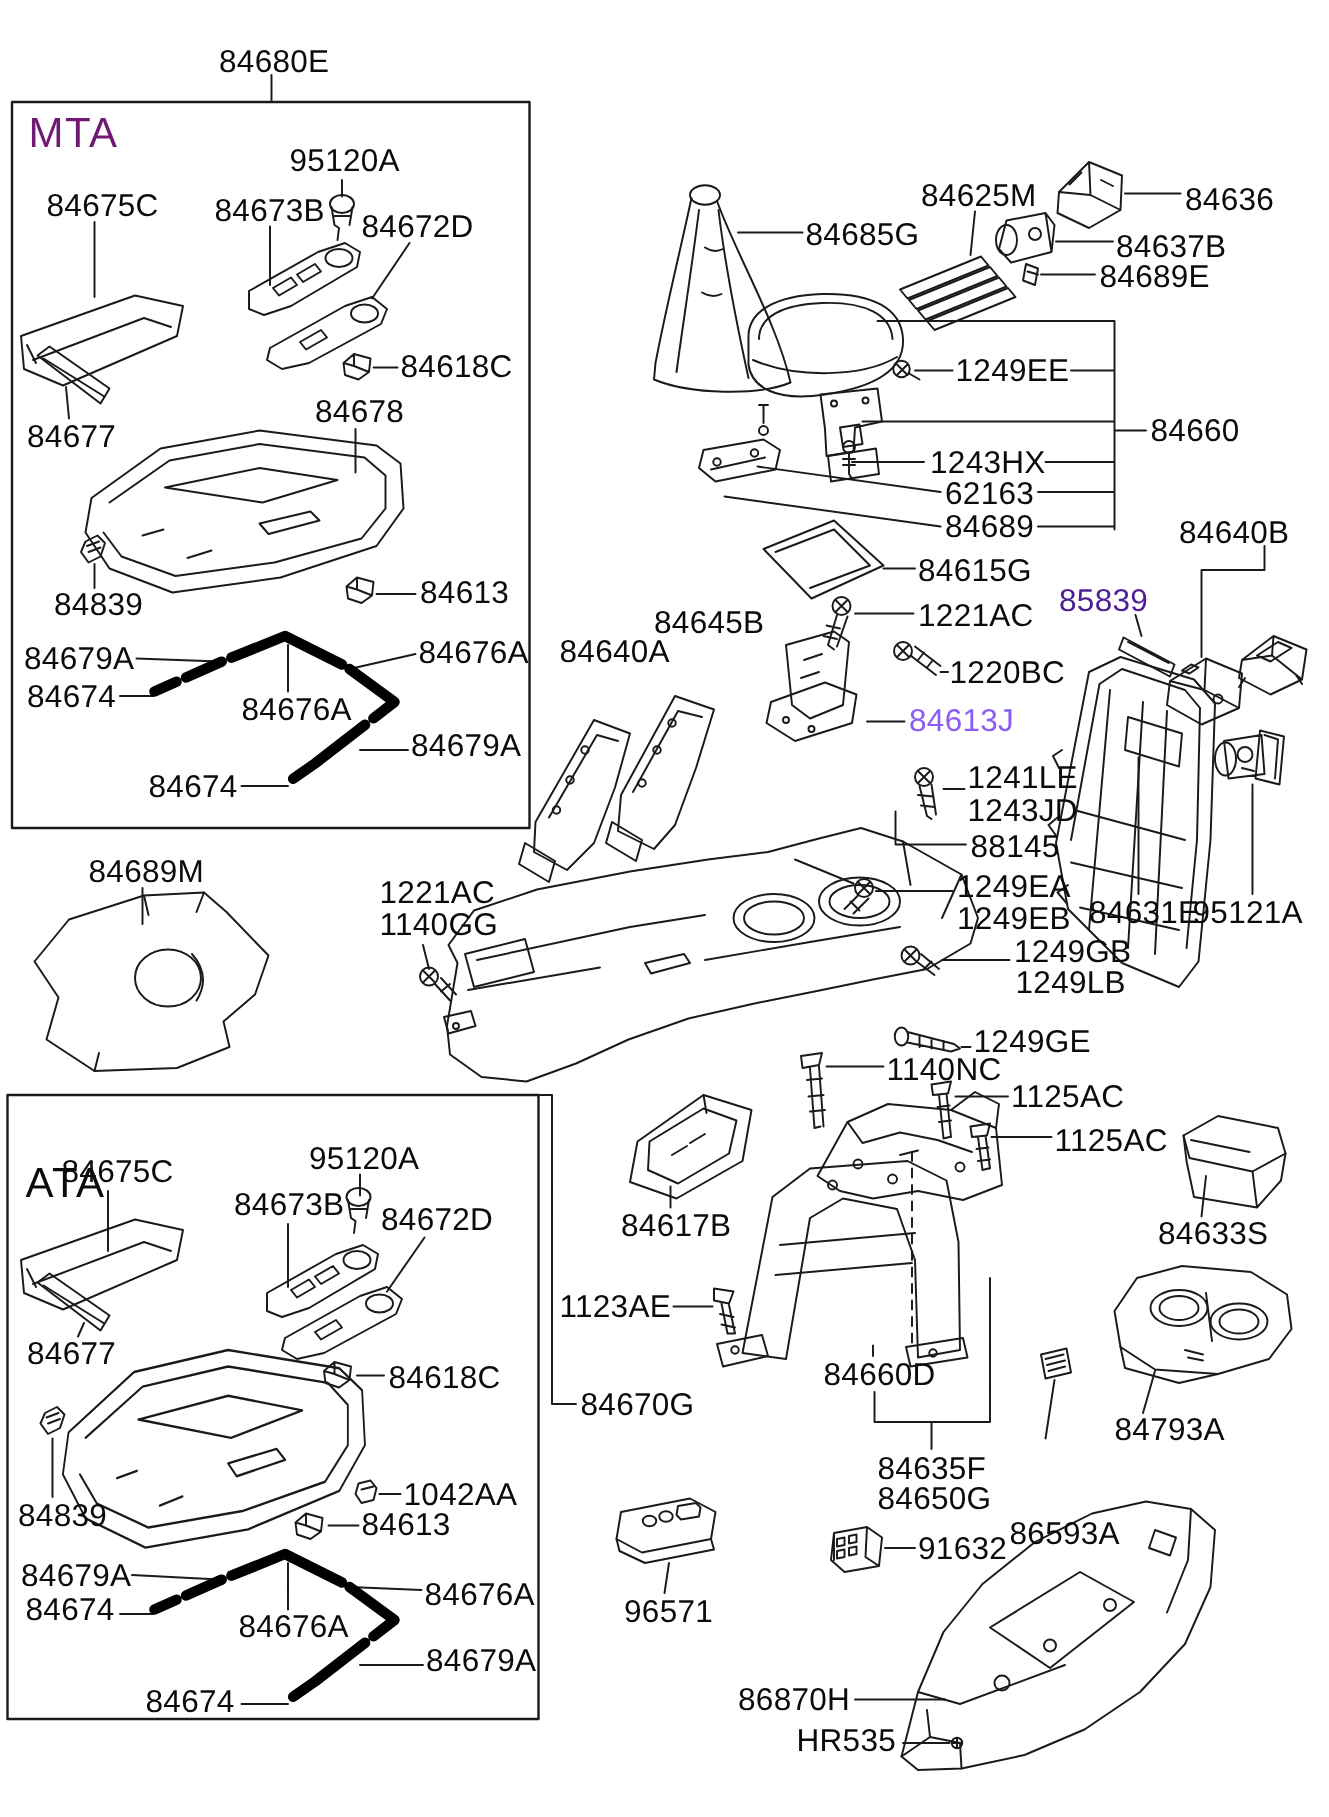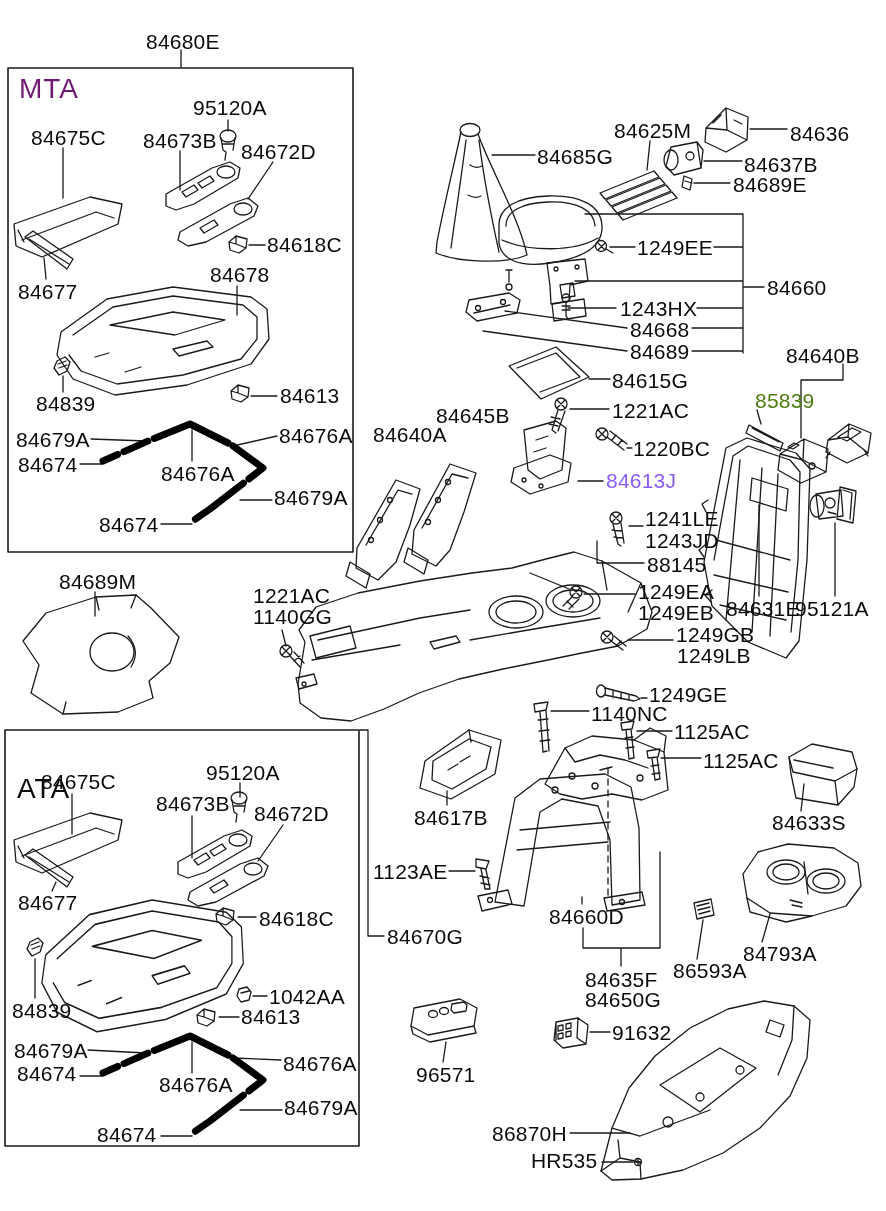--- a/index.html
+++ b/index.html
@@ -390,25 +390,25 @@
       <div class="lbl" style="left: 274px; top: 487px; color: rgb(11, 11, 11);">84679A</div>
       <div class="lbl" style="left: 99px; top: 514px; color: rgb(11, 11, 11);">84674</div>
       <div class="lbl" style="left: 537px; top: 146px; color: rgb(11, 11, 11);">84685G</div>
       <div class="lbl" style="left: 614px; top: 120px; color: rgb(11, 11, 11);">84625M</div>
       <div class="lbl" style="left: 790px; top: 123px; color: rgb(11, 11, 11);">84636</div>
       <div class="lbl" style="left: 744px; top: 154px; color: rgb(11, 11, 11);">84637B</div>
       <div class="lbl" style="left: 733px; top: 174px; color: rgb(11, 11, 11);">84689E</div>
       <div class="lbl" style="left: 637px; top: 237px; color: rgb(11, 11, 11);">1249EE</div>
       <div class="lbl" style="left: 767px; top: 277px; color: rgb(11, 11, 11);">84660</div>
       <div class="lbl" style="left: 620px; top: 298px; color: rgb(11, 11, 11);">1243HX</div>
-      <div class="lbl" style="left: 630px; top: 319px; color: rgb(11, 11, 11);">84668</div>
+      <div class="lbl" style="left: 630px; top: 319px; color: rgb(11, 11, 11);">62163</div>
       <div class="lbl" style="left: 630px; top: 341px; color: rgb(11, 11, 11);">84689</div>
       <div class="lbl" style="left: 786px; top: 345px; color: rgb(11, 11, 11);">84640B</div>
       <div class="lbl" style="left: 612px; top: 370px; color: rgb(11, 11, 11);">84615G</div>
-      <div class="lbl" style="left: 755px; top: 390px; color: #4d7c0f;">85839</div>
+      <div class="lbl" style="left: 706px; top: 390px; color: #4c1d95;">85839</div>
       <div class="lbl" style="left: 612px; top: 400px; color: rgb(11, 11, 11);">1221AC</div>
       <div class="lbl" style="left: 436px; top: 405px; color: rgb(11, 11, 11);">84645B</div>
       <div class="lbl" style="left: 373px; top: 424px; color: rgb(11, 11, 11);">84640A</div>
       <div class="lbl" style="left: 633px; top: 438px; color: rgb(11, 11, 11);">1220BC</div>
       <div class="lbl" style="left: 606px; top: 470px; color: #8b5cf6;">84613J</div>
       <div class="lbl" style="left: 645px; top: 508px; color: rgb(11, 11, 11);">1241LE</div>
       <div class="lbl" style="left: 645px; top: 530px; color: rgb(11, 11, 11);">1243JD</div>
       <div class="lbl" style="left: 647px; top: 554px; color: rgb(11, 11, 11);">88145</div>
       <div class="lbl" style="left: 638px; top: 581px; color: rgb(11, 11, 11);">1249EA</div>
       <div class="lbl" style="left: 638px; top: 602px; color: rgb(11, 11, 11);">1249EB</div>
@@ -423,21 +423,21 @@
       <div class="lbl" style="left: 591px; top: 703px; color: rgb(11, 11, 11);">1140NC</div>
       <div class="lbl" style="left: 674px; top: 721px; color: rgb(11, 11, 11);">1125AC</div>
       <div class="lbl" style="left: 703px; top: 750px; color: rgb(11, 11, 11);">1125AC</div>
       <div class="lbl" style="left: 772px; top: 812px; color: rgb(11, 11, 11);">84633S</div>
       <div class="lbl" style="left: 414px; top: 807px; color: rgb(11, 11, 11);">84617B</div>
       <div class="lbl" style="left: 373px; top: 861px; color: rgb(11, 11, 11);">1123AE</div>
       <div class="lbl" style="left: 387px; top: 926px; color: rgb(11, 11, 11);">84670G</div>
       <div class="lbl" style="left: 549px; top: 906px; color: rgb(11, 11, 11);">84660D</div>
       <div class="lbl" style="left: 585px; top: 969px; color: rgb(11, 11, 11);">84635F</div>
       <div class="lbl" style="left: 585px; top: 989px; color: rgb(11, 11, 11);">84650G</div>
-      <div class="lbl" style="left: 673px; top: 960px; color: rgb(11, 11, 11);">86593A</div>
+      <div class="lbl" style="left: 673px; top: 1012px; color: rgb(11, 11, 11);">86593A</div>
       <div class="lbl" style="left: 743px; top: 943px; color: rgb(11, 11, 11);">84793A</div>
       <div class="lbl" style="left: 612px; top: 1022px; color: rgb(11, 11, 11);">91632</div>
       <div class="lbl" style="left: 416px; top: 1064px; color: rgb(11, 11, 11);">96571</div>
       <div class="lbl" style="left: 492px; top: 1123px; color: rgb(11, 11, 11);">86870H</div>
       <div class="lbl" style="left: 531px; top: 1150px; color: rgb(11, 11, 11);">HR535</div>
       <div class="lbl section" style="left: 17px; top: 734px; color: rgb(11, 11, 11); margin-top: 40px;">ATA</div>
       <div class="lbl" style="left: 41px; top: 771px; color: rgb(11, 11, 11);">84675C</div>
       <div class="lbl" style="left: 206px; top: 762px; color: rgb(11, 11, 11);">95120A</div>
       <div class="lbl" style="left: 156px; top: 793px; color: rgb(11, 11, 11);">84673B</div>
       <div class="lbl" style="left: 254px; top: 803px; color: rgb(11, 11, 11);">84672D</div>

